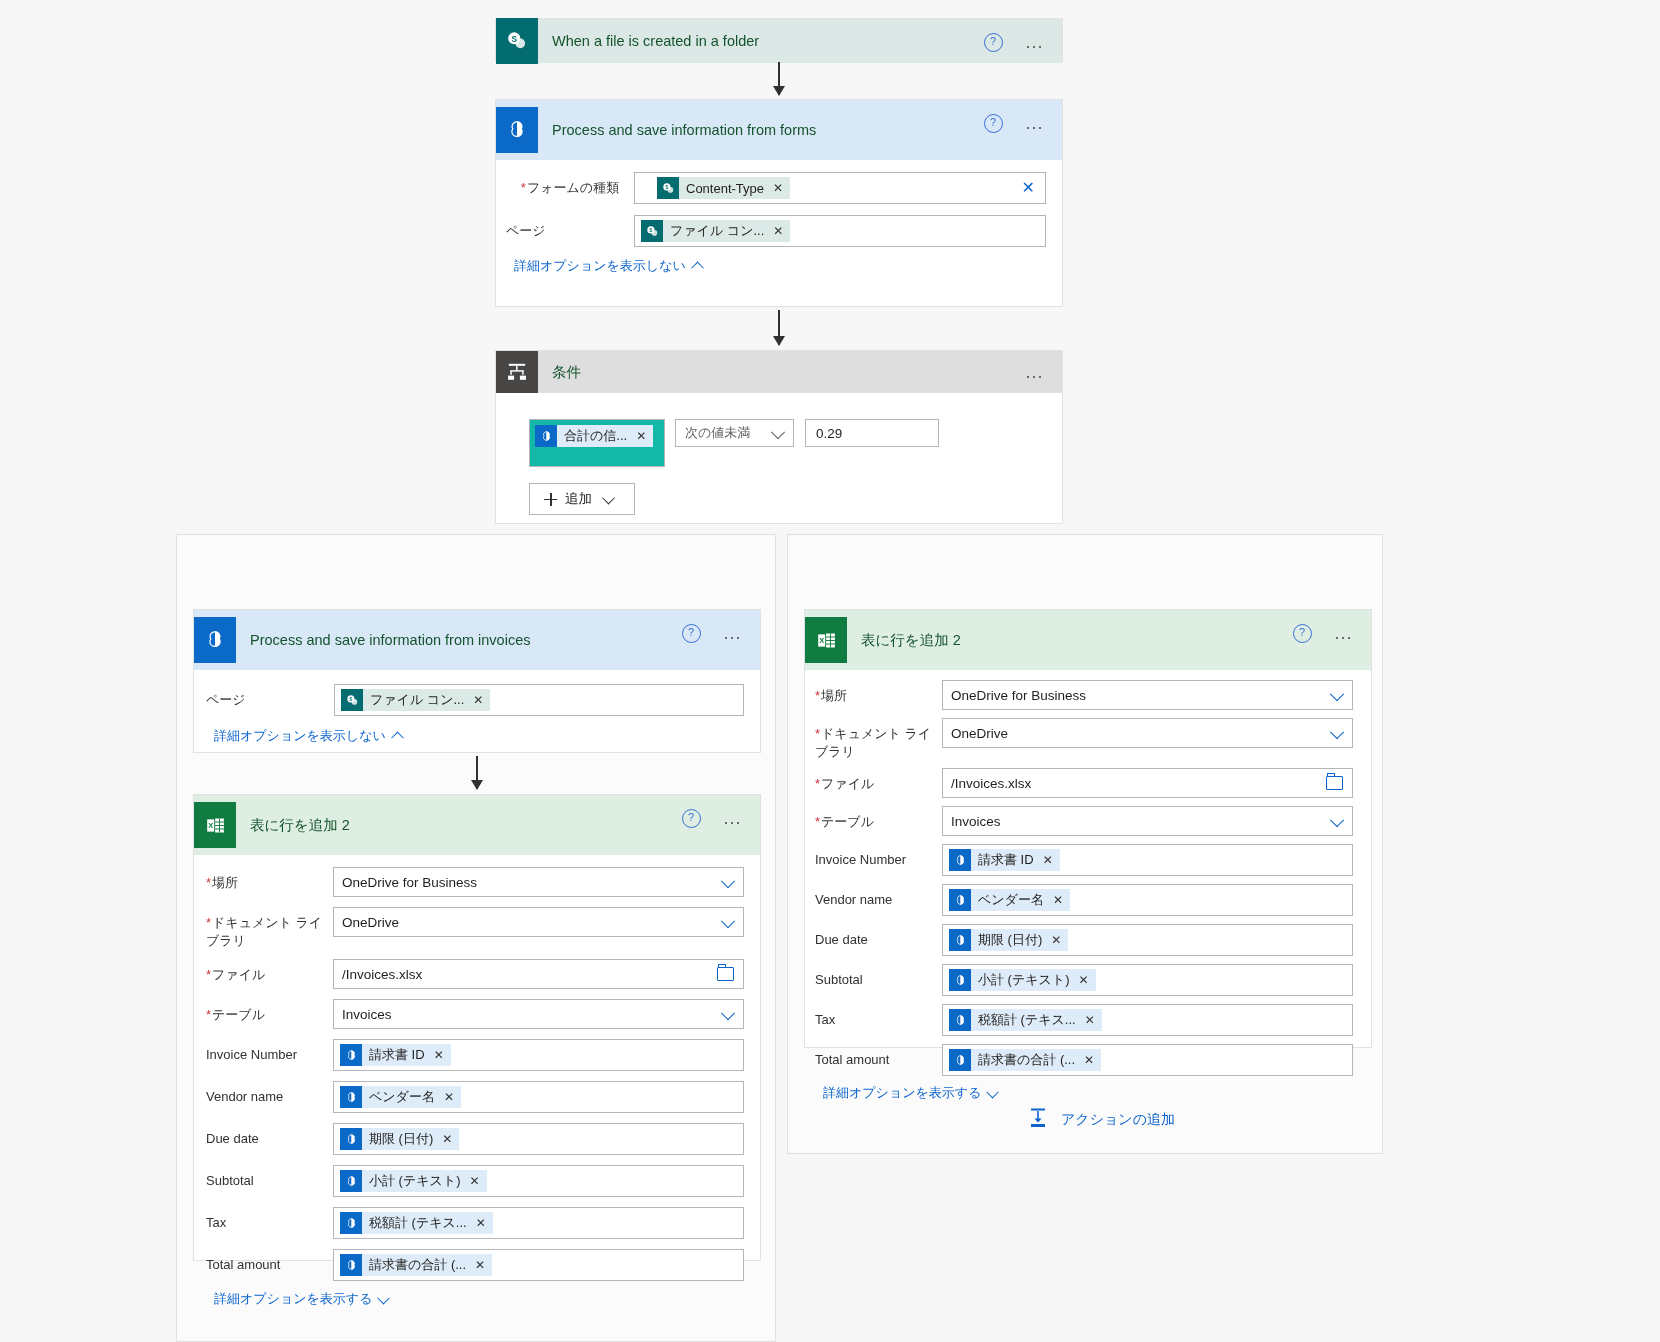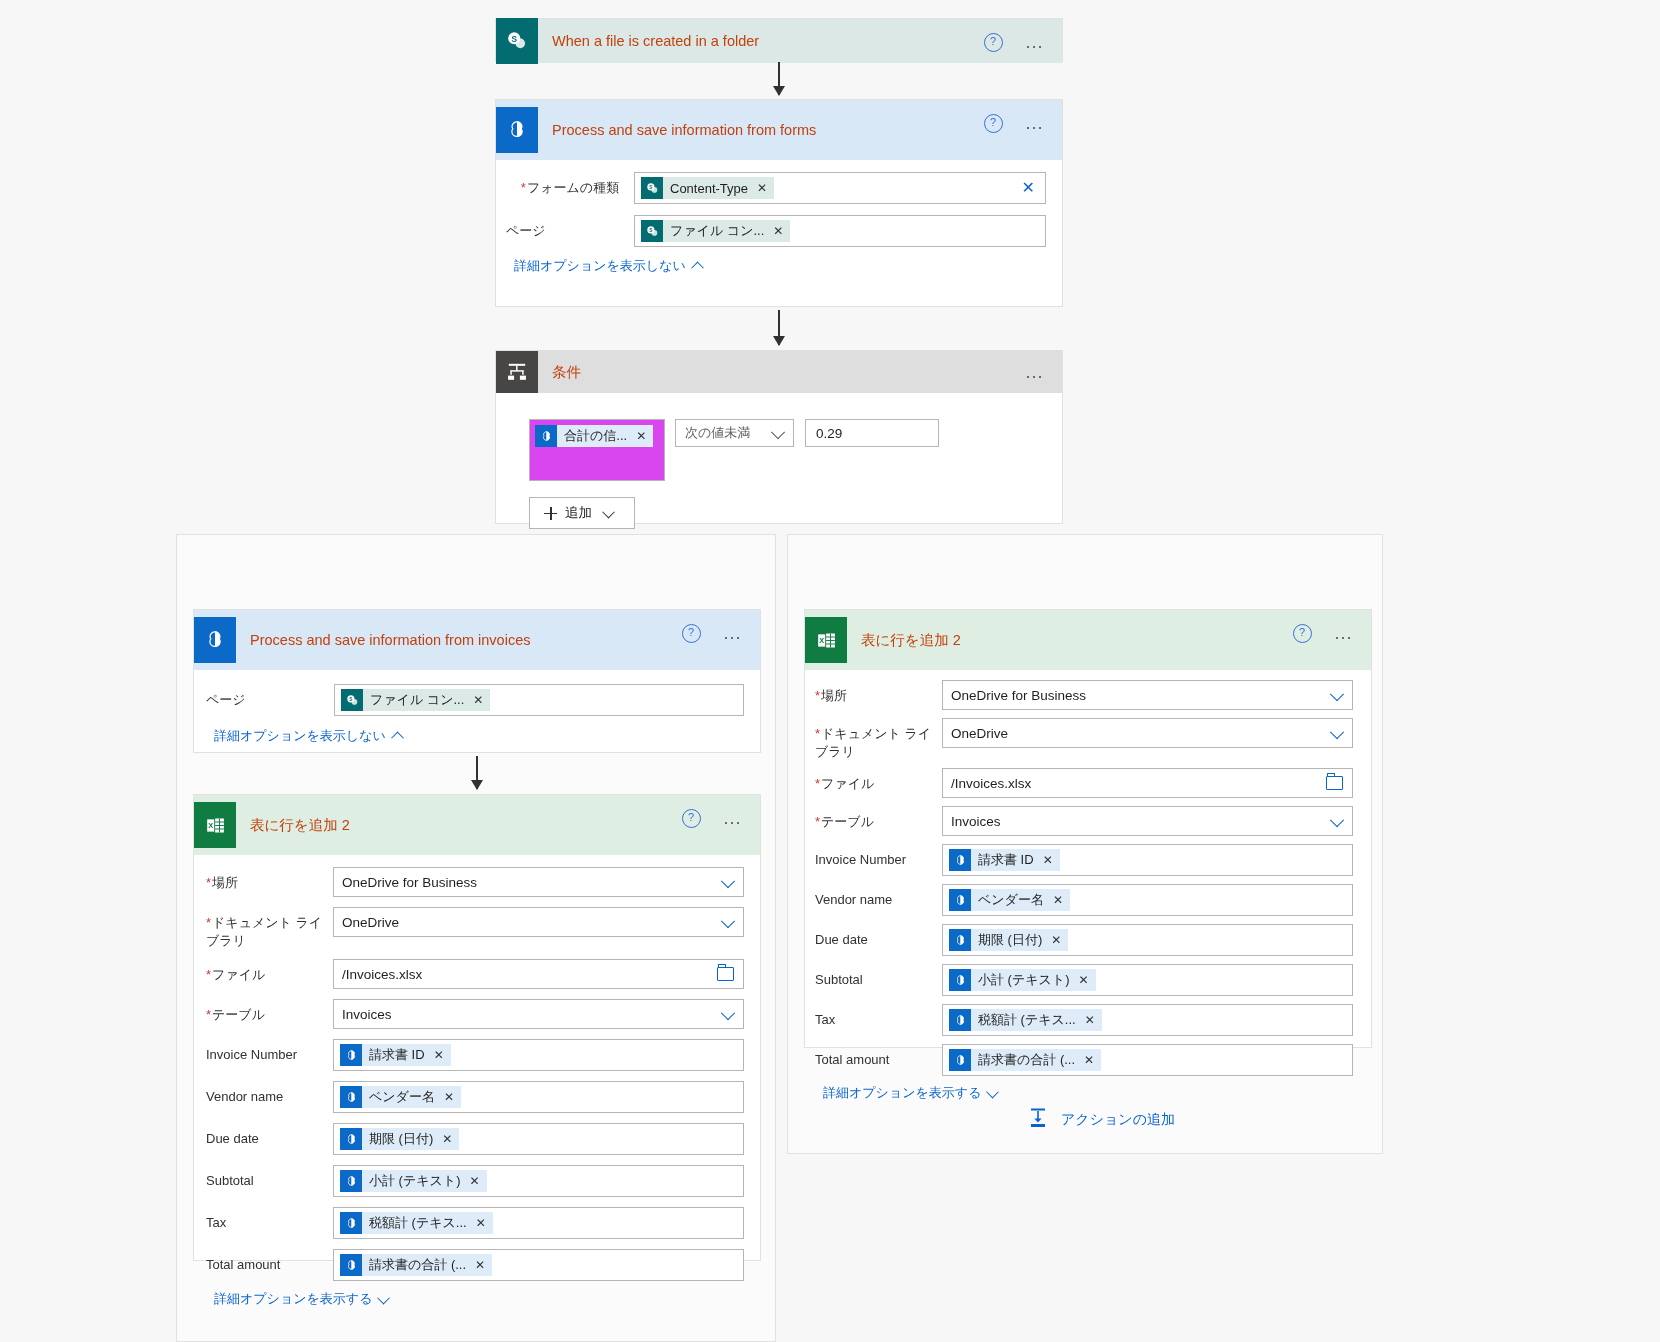--- a/index.html
+++ b/index.html
@@ -41,21 +41,21 @@
     width: 42px;
     height: 46px;
     flex: 0 0 42px;
     display: flex;
     align-items: center;
     justify-content: center;
   }
   .card-title {
     margin-left: 14px;
     font-size: 14.5px;
-    color: #c2410c;
+    color: #14532d;
     white-space: nowrap;
   }
   .hdr-actions {
     position: absolute;
     right: 16px;
     top: 0;
     height: 46px;
     display: flex;
     align-items: center;
     gap: 22px;
@@ -223,24 +223,24 @@
     bottom: -1px;
     border-left: 6px solid transparent;
     border-right: 6px solid transparent;
     border-top: 10px solid #323130;
   }
 
   
   .cond-row { display: flex; align-items: flex-start; gap: 0; }
   .cond-operand {
     width: 136px;
-    height: 62px;
+    height: 48px;
     border: 1px solid #b5b5b5;
     box-sizing: border-box;
-    background: #d946ef;
+    background: #14b8a6;
     padding: 5px 3px 0 5px;
   }
   .cond-op {
     width: 119px;
     height: 28px;
     margin-left: 10px;
     border: 1px solid #b5b5b5;
     box-sizing: border-box;
     background: #fff;
     position: relative;
@@ -360,21 +360,21 @@
         <div class="help-icon">?</div>
         <div class="ellipsis-icon">…</div>
       </div>
     </div>
 
     <div class="card-body" style="padding:12px 16px 0 10px;">
       
       
       <div class="frow" style="margin-bottom:11px;text-align:center;">
         <div class="flabel req" style="width:128px;">フォームの種類</div>
-        <div class="fctrl tall" style="width:412px; padding-left:6px;">
+        <div class="fctrl tall" style="width:412px; padding-left:22px;">
           <span class="token token-sp">
             <span class="token-ico sp">
               <svg width="13" height="13" viewBox="0 0 24 24">
                   <circle cx="9" cy="9" r="6.6" fill="#fff"></circle>
                   <circle cx="15.6" cy="14.6" r="5.2" fill="#fff" opacity="0.8"></circle>
                   <text x="9" y="12.4" font-size="9" font-weight="bold" text-anchor="middle" fill="#036c70" font-family="Liberation Sans, sans-serif">S</text>
                 </svg>
             </span>
             <span>Content-Type</span>
             <span class="token-x">✕</span>

